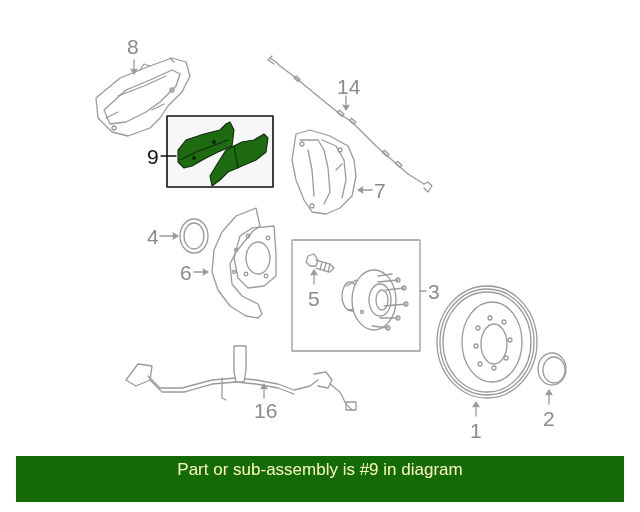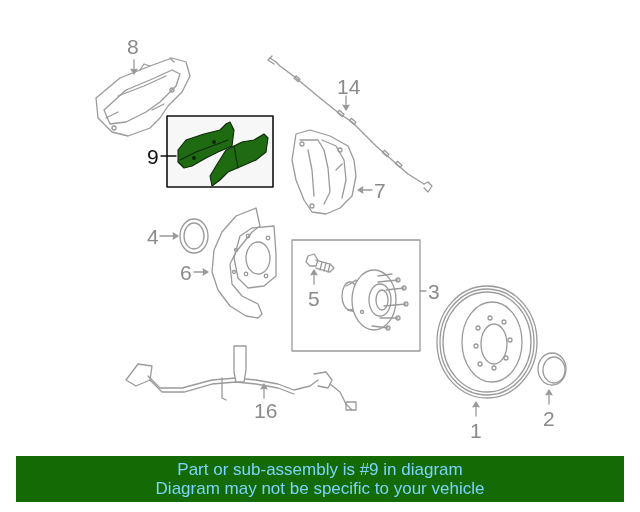--- a/index.html
+++ b/index.html
@@ -1,20 +1,20 @@
 <!DOCTYPE html>
 <html><head>
 <meta charset="utf-8">
 <style>
   html, body { margin:0; padding:0; background:#ffffff; }
   body { width:640px; height:512px; position:relative; overflow:hidden; font-family:"Liberation Sans", sans-serif; }
   #diagram { position:absolute; left:0; top:0; width:640px; height:512px; }
   .callout { position:absolute; font-family:"Liberation Sans", sans-serif; font-size:21px; color:#8a8a8a; line-height:1; }
   .callout.active { color:#111111; }
-  .banner { position:absolute; left:16px; top:456px; width:608px; height:46px; background:#146b06; text-align:center; color:#7dd3fc; font-size:17px; line-height:19px; padding-top:4px; box-sizing:border-box; }
+  .banner { position:absolute; left:16px; top:456px; width:608px; height:46px; background:#146b06; text-align:center; color:#fef9c3; font-size:17px; line-height:19px; padding-top:4px; box-sizing:border-box; }
   .banner div { white-space:nowrap; }
 </style>
 </head>
 <body>
 
 <svg id="diagram" viewBox="0 0 640 512" xmlns="http://www.w3.org/2000/svg" fill="none" stroke="#9a9a9a" stroke-width="1.3" stroke-linejoin="round" stroke-linecap="round">
 
   <g>
     <path d="M96 98 L120 78 L150 66 L172 58 L186 62 L190 76 L182 92 L168 106 L160 118 L150 128 L128 136 L112 132 L98 118 Z" fill="#fff"></path>
     <path d="M104 110 L126 90 L150 80 L172 70 L180 74 L176 86 L160 102 L146 112 L126 122 L110 124 Z"></path>
@@ -157,14 +157,13 @@
 <div class="callout" style="left:147px;top:226px;">4</div>
 <div class="callout" style="left:180px;top:262px;">6</div>
 <div class="callout" style="left:428px;top:281px;">3</div>
 <div class="callout" style="left:308px;top:288px;">5</div>
 <div class="callout" style="left:254px;top:400px;">16</div>
 <div class="callout" style="left:470px;top:420px;">1</div>
 <div class="callout" style="left:543px;top:408px;">2</div>
 
 <div class="banner">
   <div>Part or sub-assembly is #9 in diagram</div>
-  <div>Diagram may not be specific to your vehicle</div>
 </div>
 
 </body></html>

